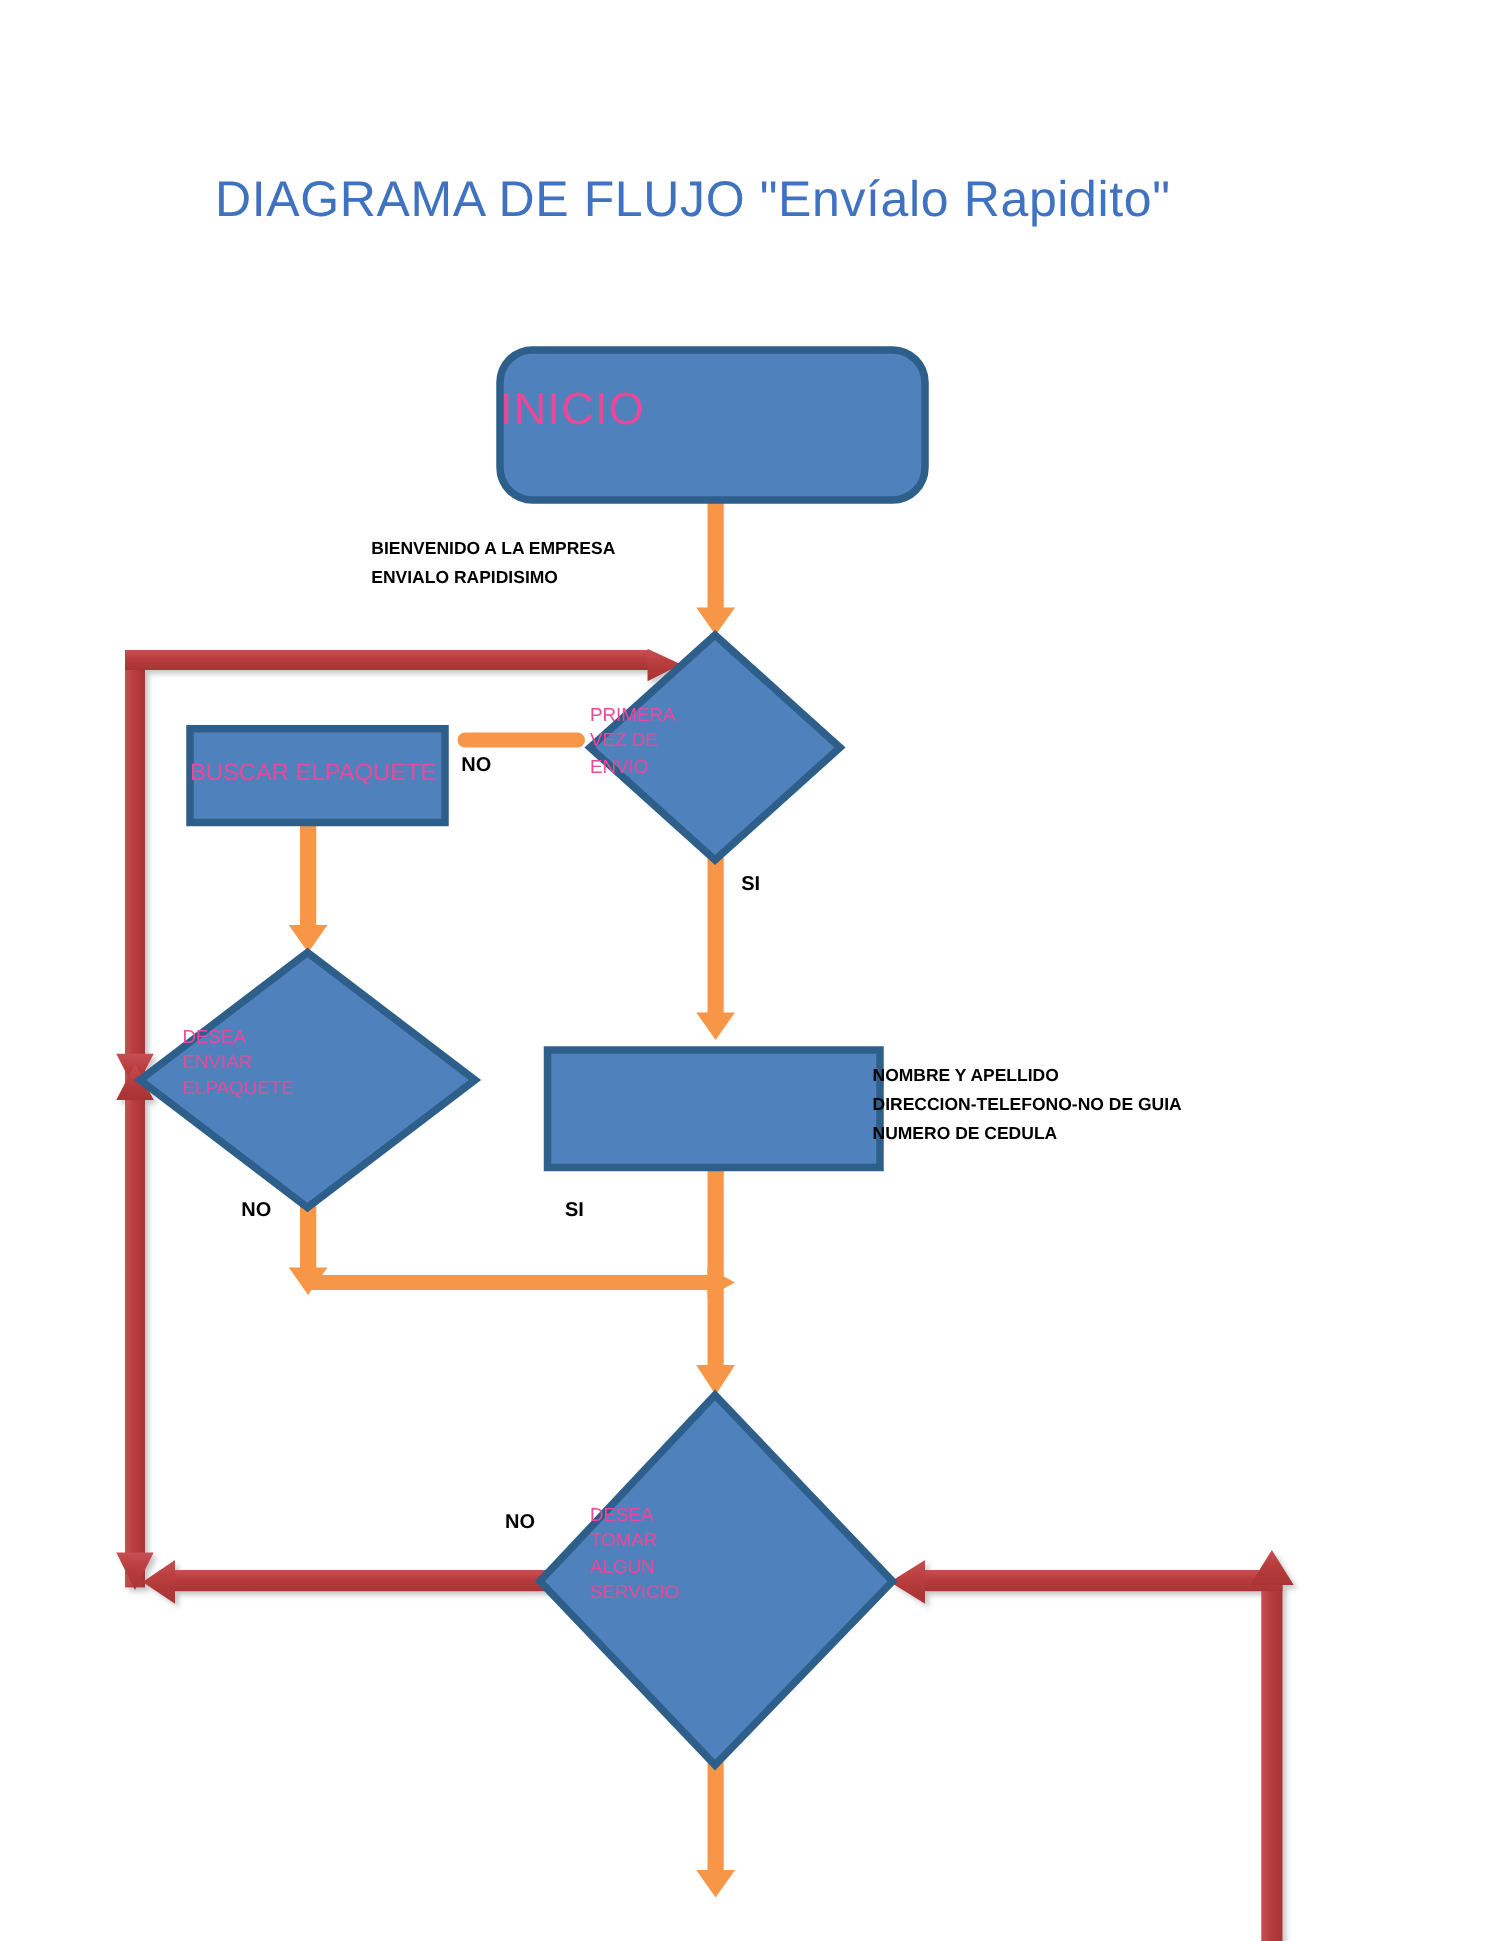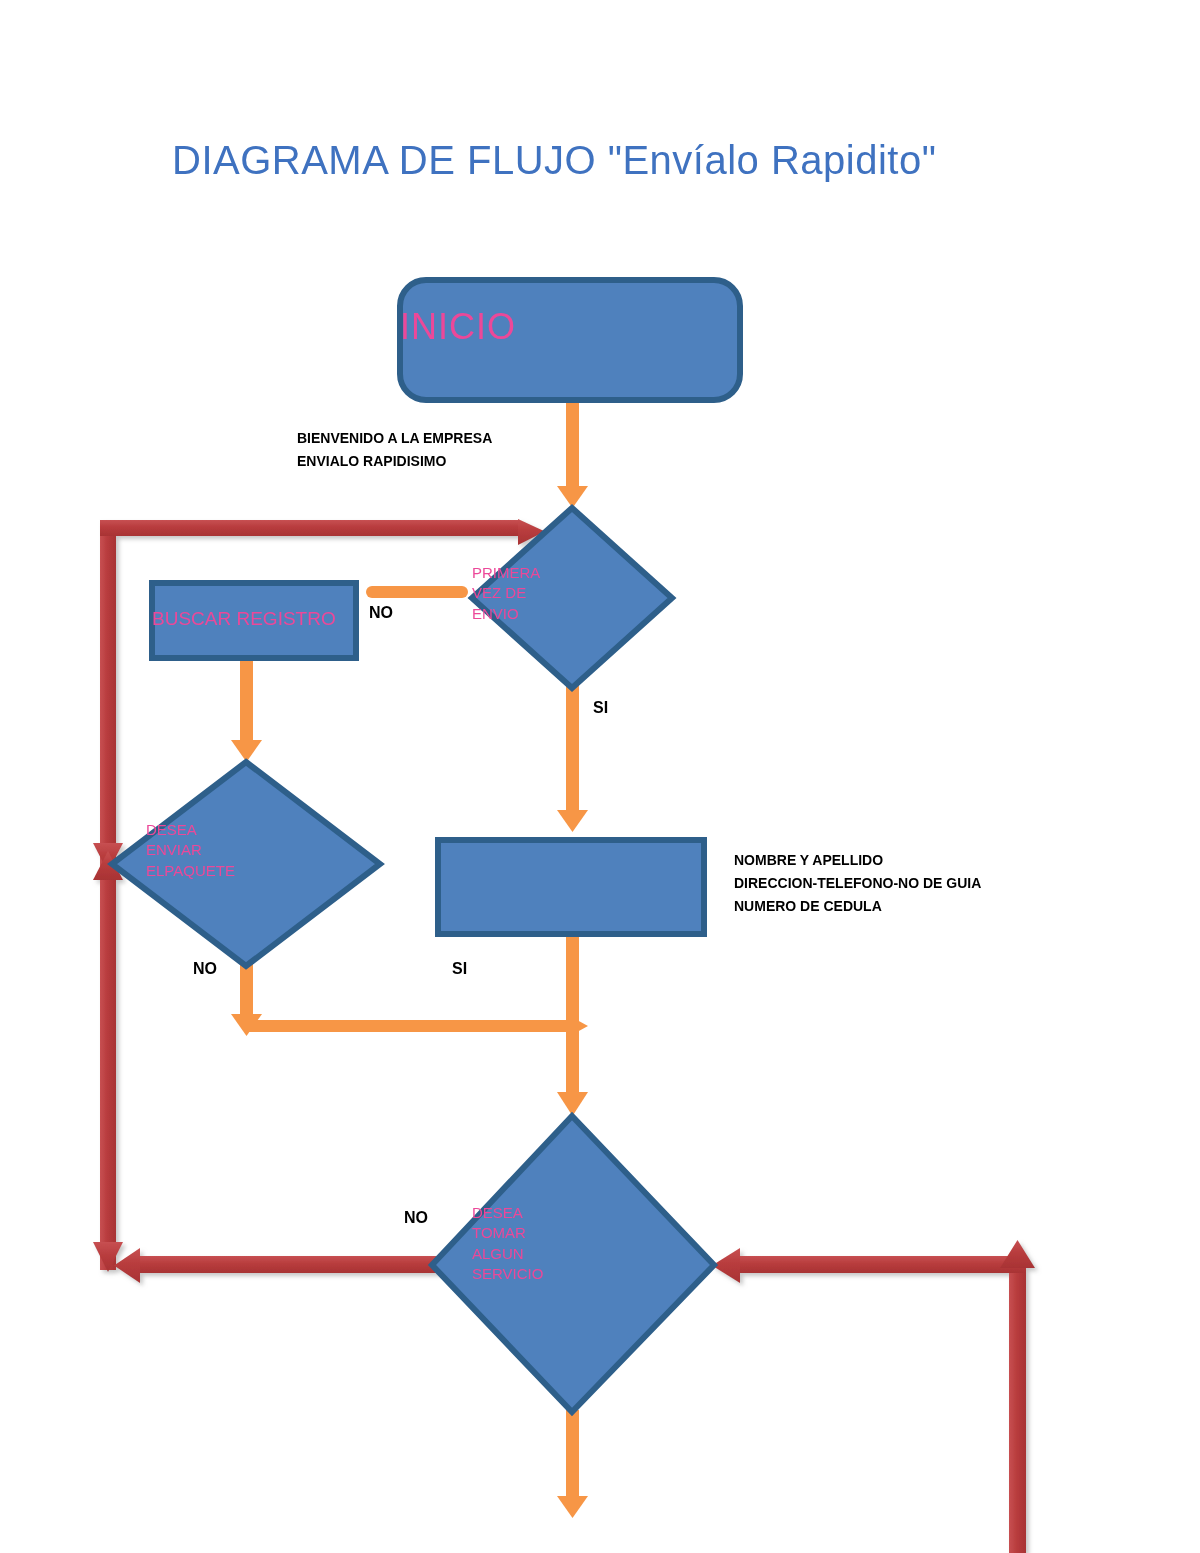--- a/index.html
+++ b/index.html
@@ -167,21 +167,21 @@
 
     <polygon points="572,1116 714,1265 572,1412 432,1265" fill="#4f81bd" stroke="#2e5f8a" stroke-width="6"></polygon>
   </svg>
 
   <div class="node-label label-inicio" style="left:400px; top:303px; width:340px;">INICIO</div>
 
   <div class="node-label label-dec" style="left:472px; top:563px; width:200px;">PRIMERA
 VEZ DE
 ENVIO</div>
 
-  <div class="node-label label-proc" style="left:152px; top:606px; width:204px;">BUSCAR REGISTRO</div>
+  <div class="node-label label-proc" style="left:152px; top:606px; width:204px;">BUSCAR ELPAQUETE</div>
 
   <div class="node-label label-dec" style="left:146px; top:820px; width:200px;">DESEA
 ENVIAR
 ELPAQUETE</div>
 
 
   <div class="node-label label-dec" style="left:472px; top:1203px; width:200px;">DESEA
 TOMAR
 ALGUN
 SERVICIO</div>
@@ -192,17 +192,17 @@
 
   <div class="edge-label" style="left:193px; top:960px;">NO</div>
 
   <div class="edge-label" style="left:452px; top:960px;">SI</div>
 
   <div class="edge-label" style="left:404px; top:1209px;">NO</div>
 
   <div class="note" style="left:297px; top:427px;">BIENVENIDO A LA EMPRESA
 ENVIALO RAPIDISIMO</div>
 
-  <div class="note" style="left:734px; top:849px;">NOMBRE Y APELLIDO
+  <div class="note" style="left:698px; top:849px;">NOMBRE Y APELLIDO
 DIRECCION-TELEFONO-NO DE GUIA
 NUMERO DE CEDULA</div>
 
 </div>
 
 </body></html>

